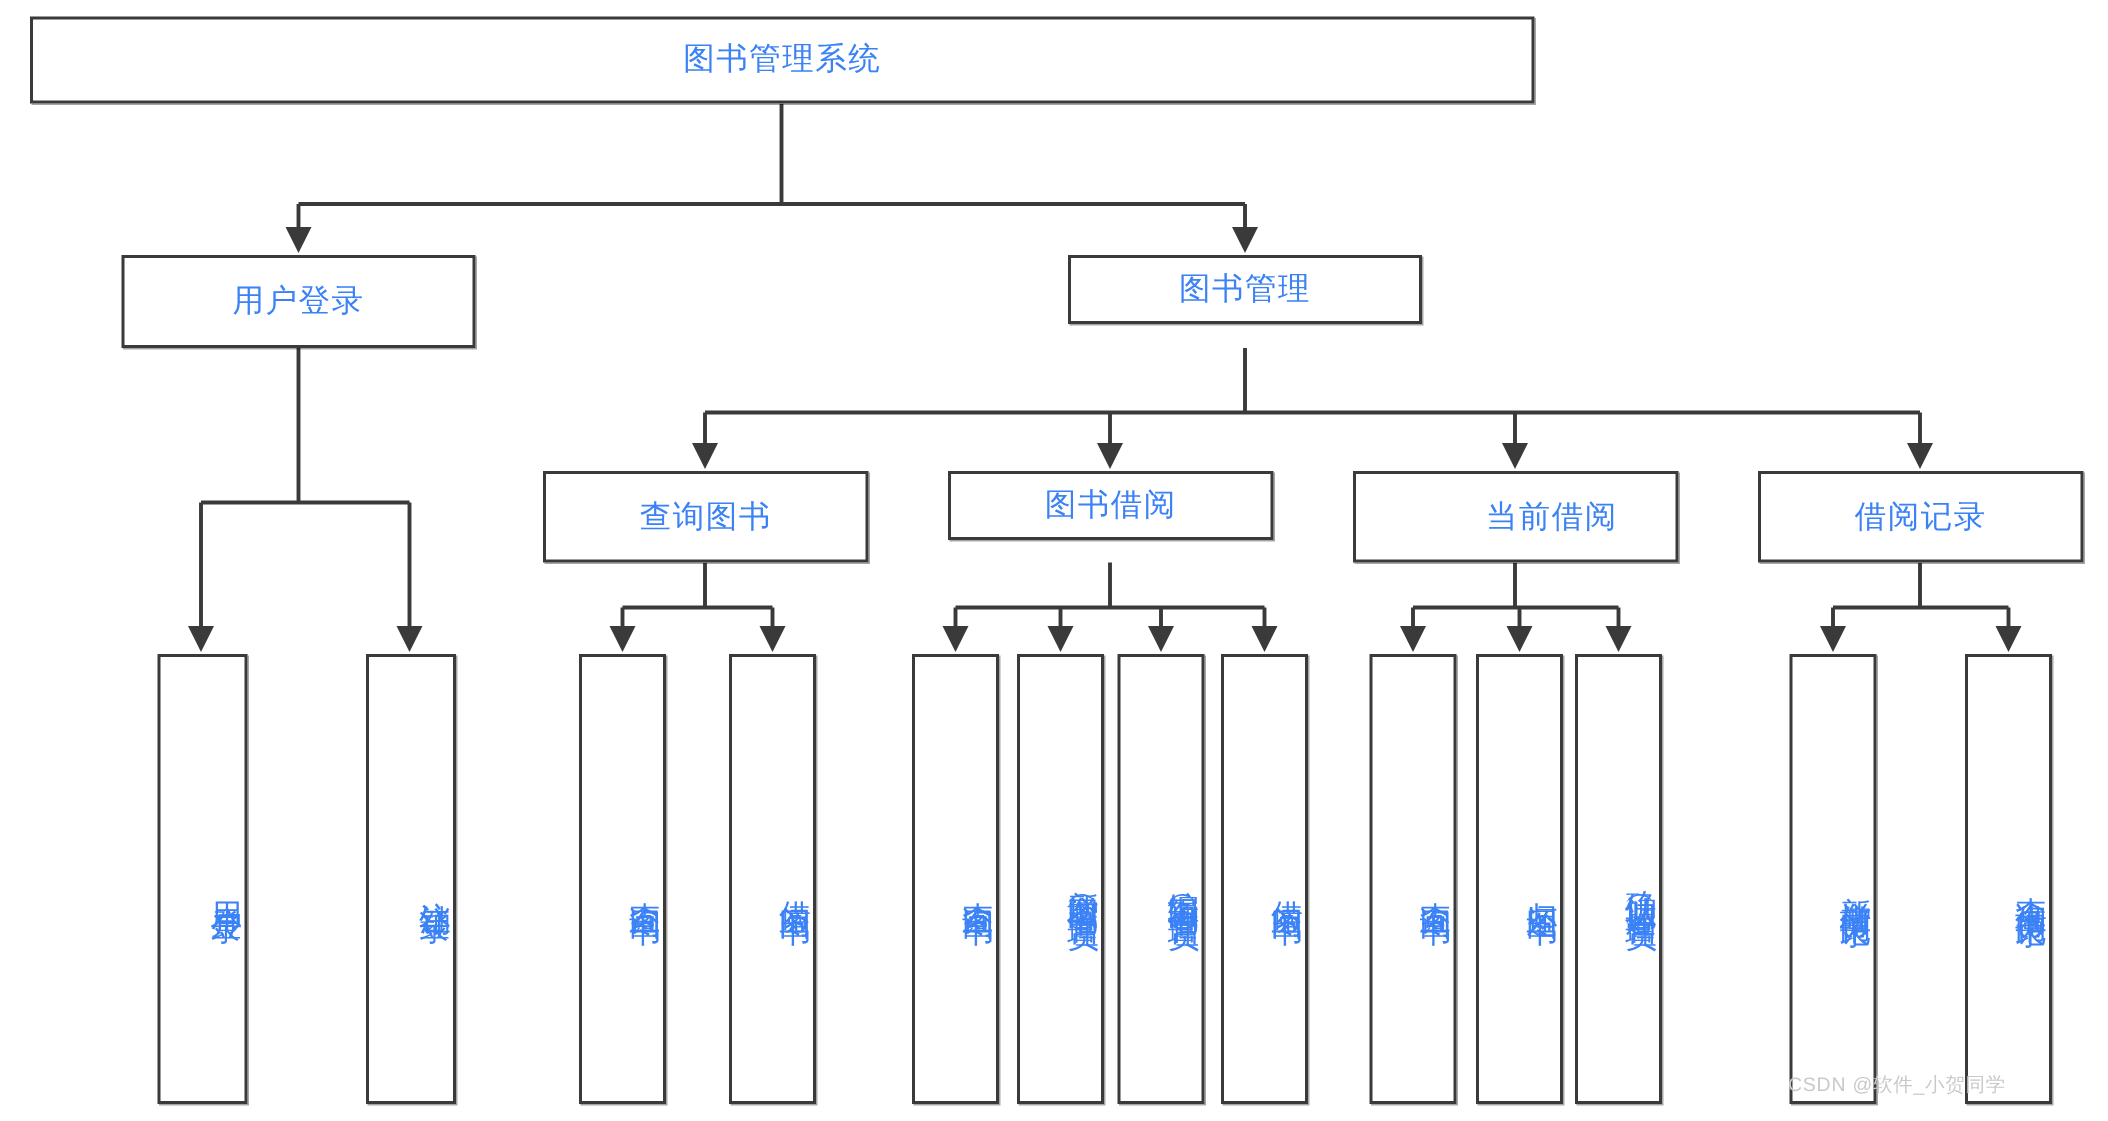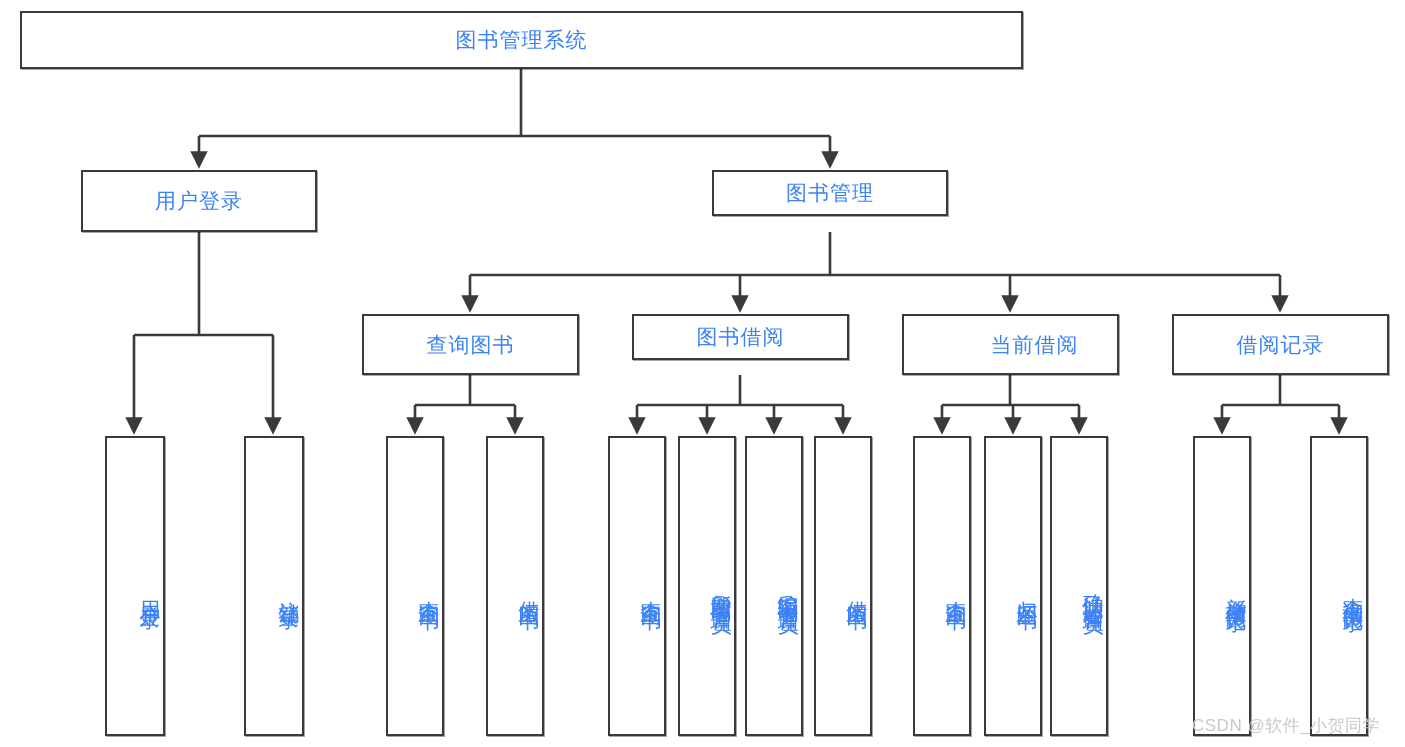--- a/index.html
+++ b/index.html
@@ -48,21 +48,21 @@
     font-size: 21px;
     letter-spacing: 3px;
     line-height: 1.25;
     padding-top: 8px;
     align-items: flex-start;
     justify-content: center;
   }
   .watermark {
     position: absolute;
     color: #c9c9c9;
-    font-size: 17px;
+    font-size: 13px;
     white-space: nowrap;
     letter-spacing: 0.5px;
   }
 </style>
 </head>
 <body>
 
 <div id="canvas">
 
   <svg id="edges" viewBox="0 0 1405 747" xmlns="http://www.w3.org/2000/svg">

